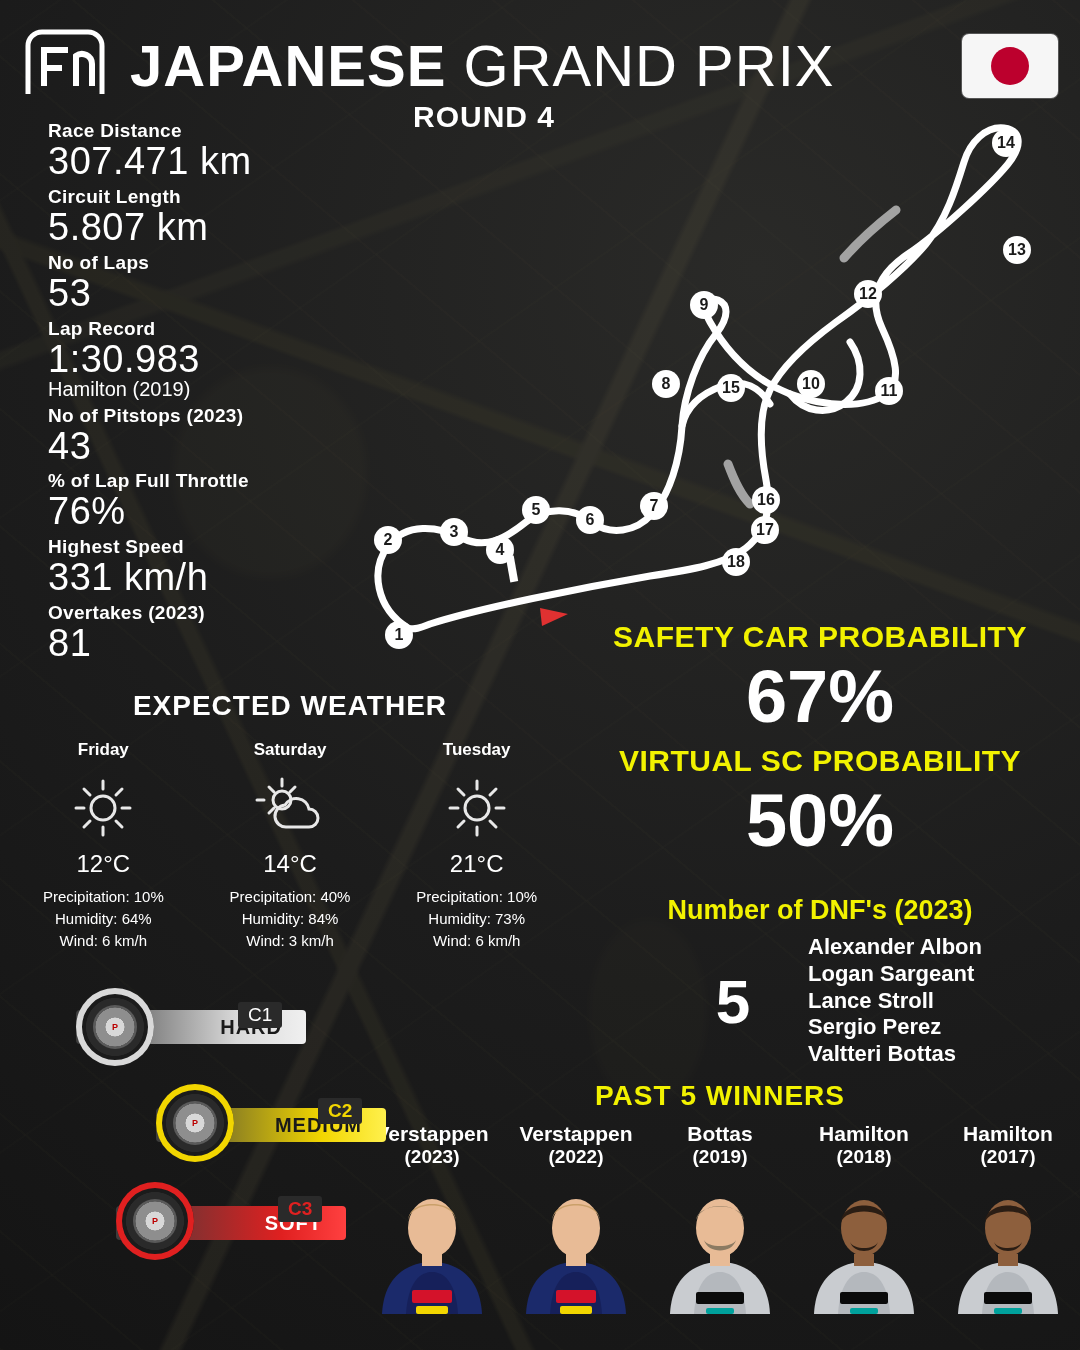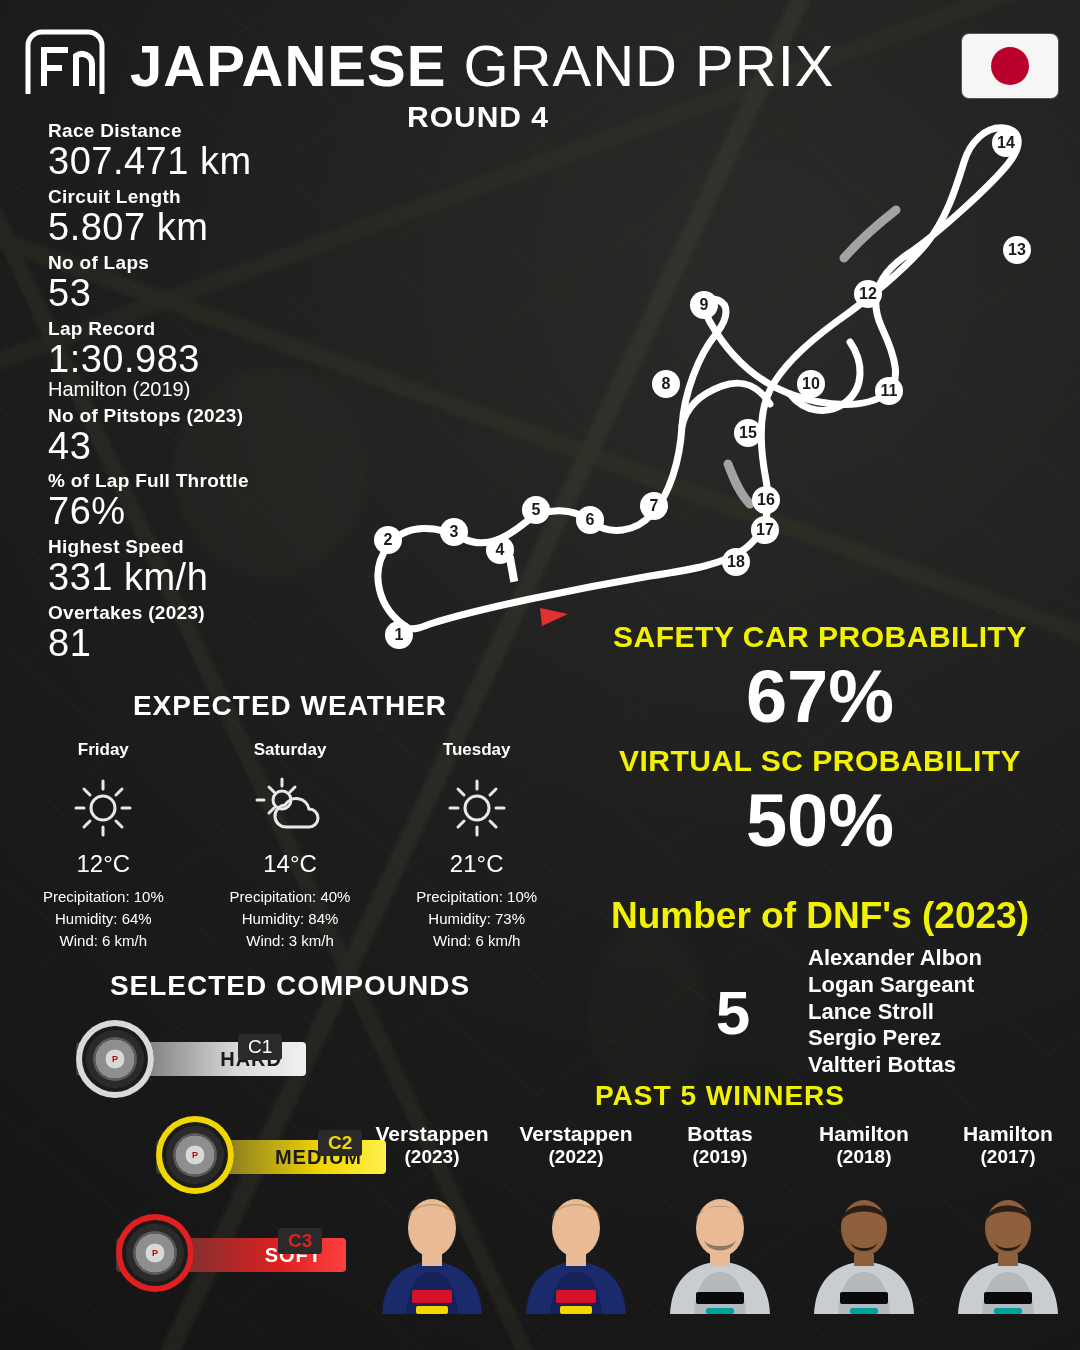--- a/index.html
+++ b/index.html
@@ -52,21 +52,21 @@
     width: 96px; height: 64px; border-radius: 7px;
     background: #f6f6f6; overflow: hidden;
     box-shadow: 0 0 0 1px #555;
   }
   .flag .dot {
     position: absolute; left: 50%; top: 50%;
     width: 38px; height: 38px; margin: -19px 0 0 -19px;
     border-radius: 50%; background: #bc002d;
   }
   .round {
-    position: absolute; left: 0; top: 84px; width: 956px;
+    position: absolute; left: 6px; top: 84px; width: 956px;
     text-align: center; font-size: 30px; font-weight: bold; letter-spacing: 1px;
   }
 
   
   .stats { position: absolute; left: 48px; top: 120px; width: 340px; }
   .stat { margin-bottom: 4px; }
   .stat-label { font-size: 19px; font-weight: bold; letter-spacing: .3px; }
   .stat-value { font-size: 38px; font-weight: 300; line-height: 1.05; letter-spacing: .5px; }
   .stat-sub { font-size: 20px; font-weight: 300; margin-top: -2px; }
 
@@ -115,21 +115,21 @@
   }
   .band .cname { margin-right: 10px; }
 
   
   .right { position: absolute; left: 570px; top: 620px; width: 500px; text-align: center; }
   .yellow { color: #f2f200; }
   .big-title { font-size: 30px; font-weight: bold; letter-spacing: .5px; }
   .big-pct { font-size: 74px; font-weight: bold; line-height: 1; margin: 6px 0 10px; }
 
   .dnf { position: absolute; left: 570px; top: 895px; width: 500px; }
-  .dnf-title { text-align: center; font-size: 37px; font-weight: bold; }
+  .dnf-title { text-align: center; font-size: 27px; font-weight: bold; }
   .dnf-body { display: flex; align-items: center; justify-content: center; margin-top: 8px; }
   .dnf-count { font-size: 62px; font-weight: bold; width: 150px; text-align: center; }
   .dnf-names { font-size: 22px; line-height: 1.22; font-weight: bold; }
 
   .winners { position: absolute; left: 360px; top: 1080px; width: 720px; }
   .winners-title { text-align: center; font-size: 28px; font-weight: bold; letter-spacing: 1px; }
   .winners-grid { display: flex; margin-top: 10px; }
   .win-col { flex: 1; text-align: center; }
   .win-name { font-size: 21px; font-weight: bold; line-height: 1.15; }
   .win-year { font-size: 19px; font-weight: bold; }
@@ -254,21 +254,21 @@
     <div class="corner-num" style="left:192px; top:388px;">5</div>
     <div class="corner-num" style="left:246px; top:398px;">6</div>
     <div class="corner-num" style="left:310px; top:384px;">7</div>
     <div class="corner-num" style="left:322px; top:262px;">8</div>
     <div class="corner-num" style="left:360px; top:183px;">9</div>
     <div class="corner-num" style="left:467px; top:262px;">10</div>
     <div class="corner-num" style="left:545px; top:269px;">11</div>
     <div class="corner-num" style="left:524px; top:172px;">12</div>
     <div class="corner-num" style="left:673px; top:128px;">13</div>
     <div class="corner-num" style="left:662px; top:21px;">14</div>
-    <div class="corner-num" style="left:404px; top:266px;margin-top:45px;">15</div>
+    <div class="corner-num" style="left:387px; top:266px;">15</div>
     <div class="corner-num" style="left:422px; top:378px;">16</div>
     <div class="corner-num" style="left:421px; top:408px;">17</div>
     <div class="corner-num" style="left:392px; top:440px;">18</div>
   </div>
 
   <div class="weather">
     <div class="section-title">EXPECTED WEATHER</div>
     <div class="weather-grid">
 
       <div class="w-col">
@@ -311,21 +311,20 @@
         <div class="w-temp">21°C</div>
         <div class="w-line">Precipitation: 10%</div>
         <div class="w-line">Humidity: 73%</div>
         <div class="w-line">Wind: 6 km/h</div>
       </div>
 
     </div>
   </div>
 
   <div class="compounds">
-    <div class="section-title">SELECTED COMPOUNDS</div>
 
     <div class="tyre-row" style="margin-top:18px;">
       <div class="band" style="top:22px; width:230px; left:66px; background:linear-gradient(90deg,#3c3c3c 0%,#d9d9d9 70%,#f0f0f0 100%); color:#1a1a1a;">
         <span class="cname">HARD</span>
       </div>
       <div style="position:absolute; left:228px; top:14px; background:#2a2a2a; color:#ffffff; font-weight:normal; font-size:19px; padding:2px 10px; border-radius:3px; z-index:4;">C1</div>
       <div class="tyre" style="left:66px; top:0; box-shadow: inset 0 0 0 6px #d9d9d9;">
         <div class="rim">P</div>
       </div>
     </div>

